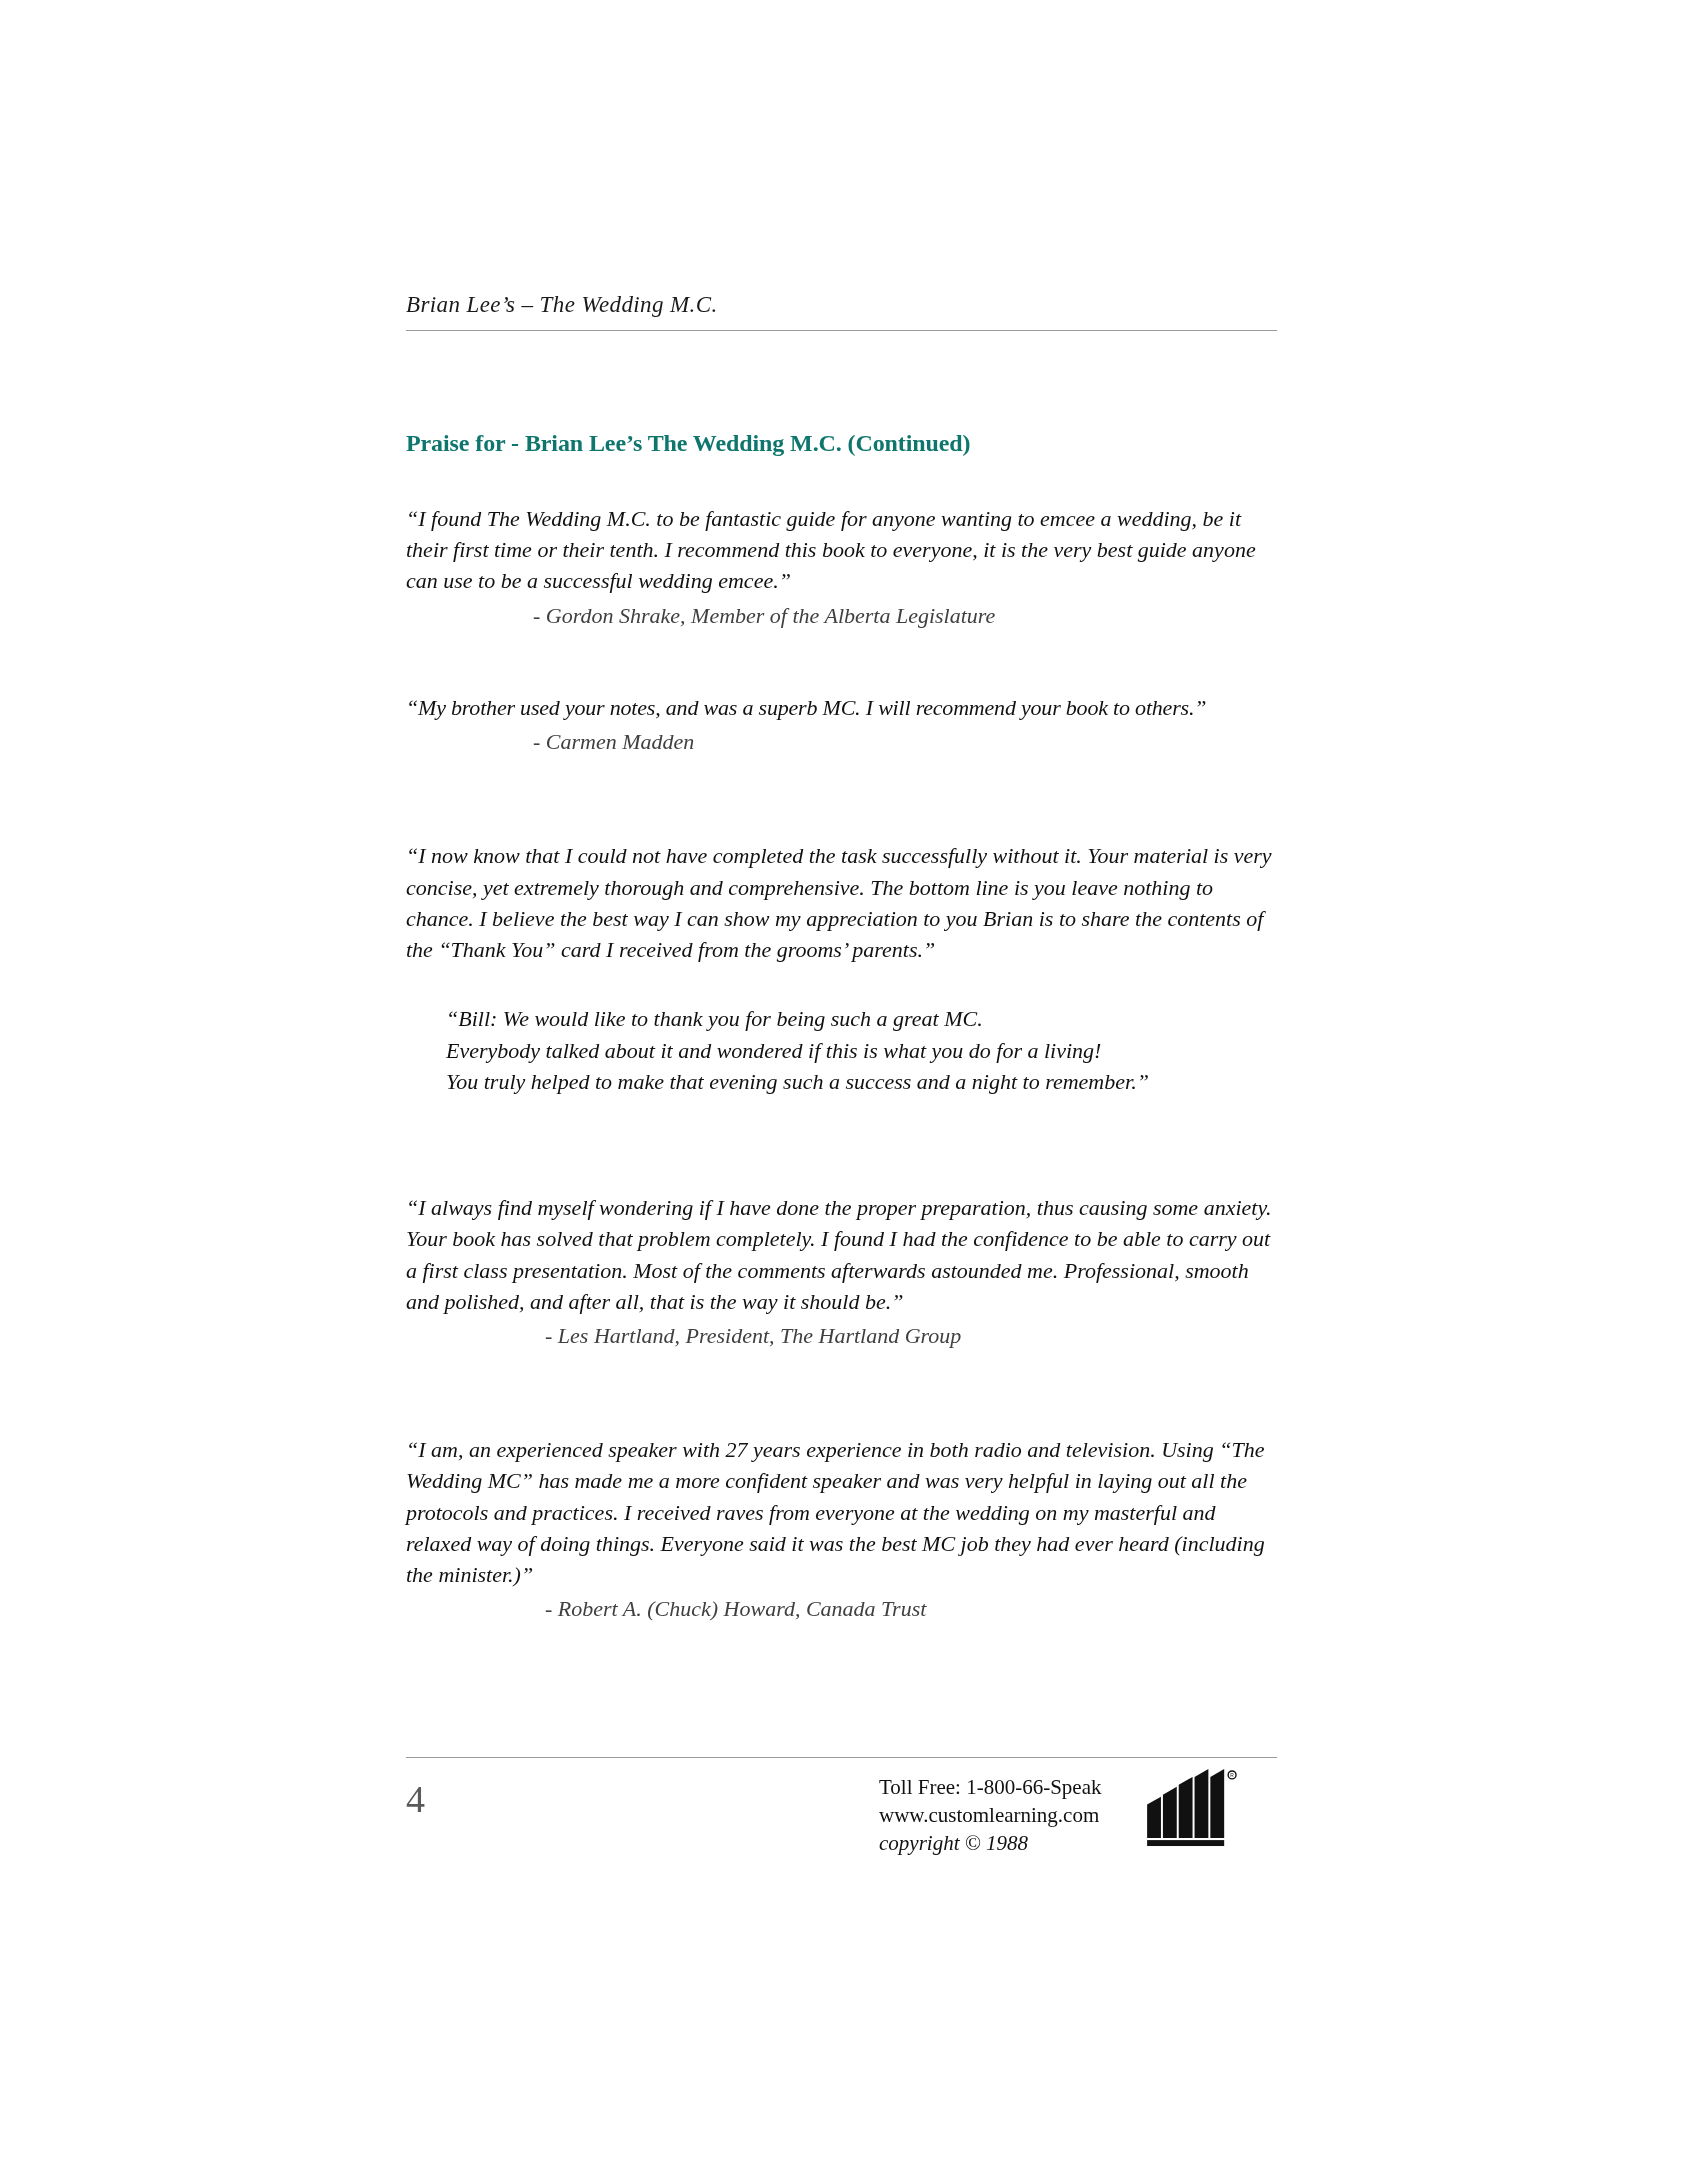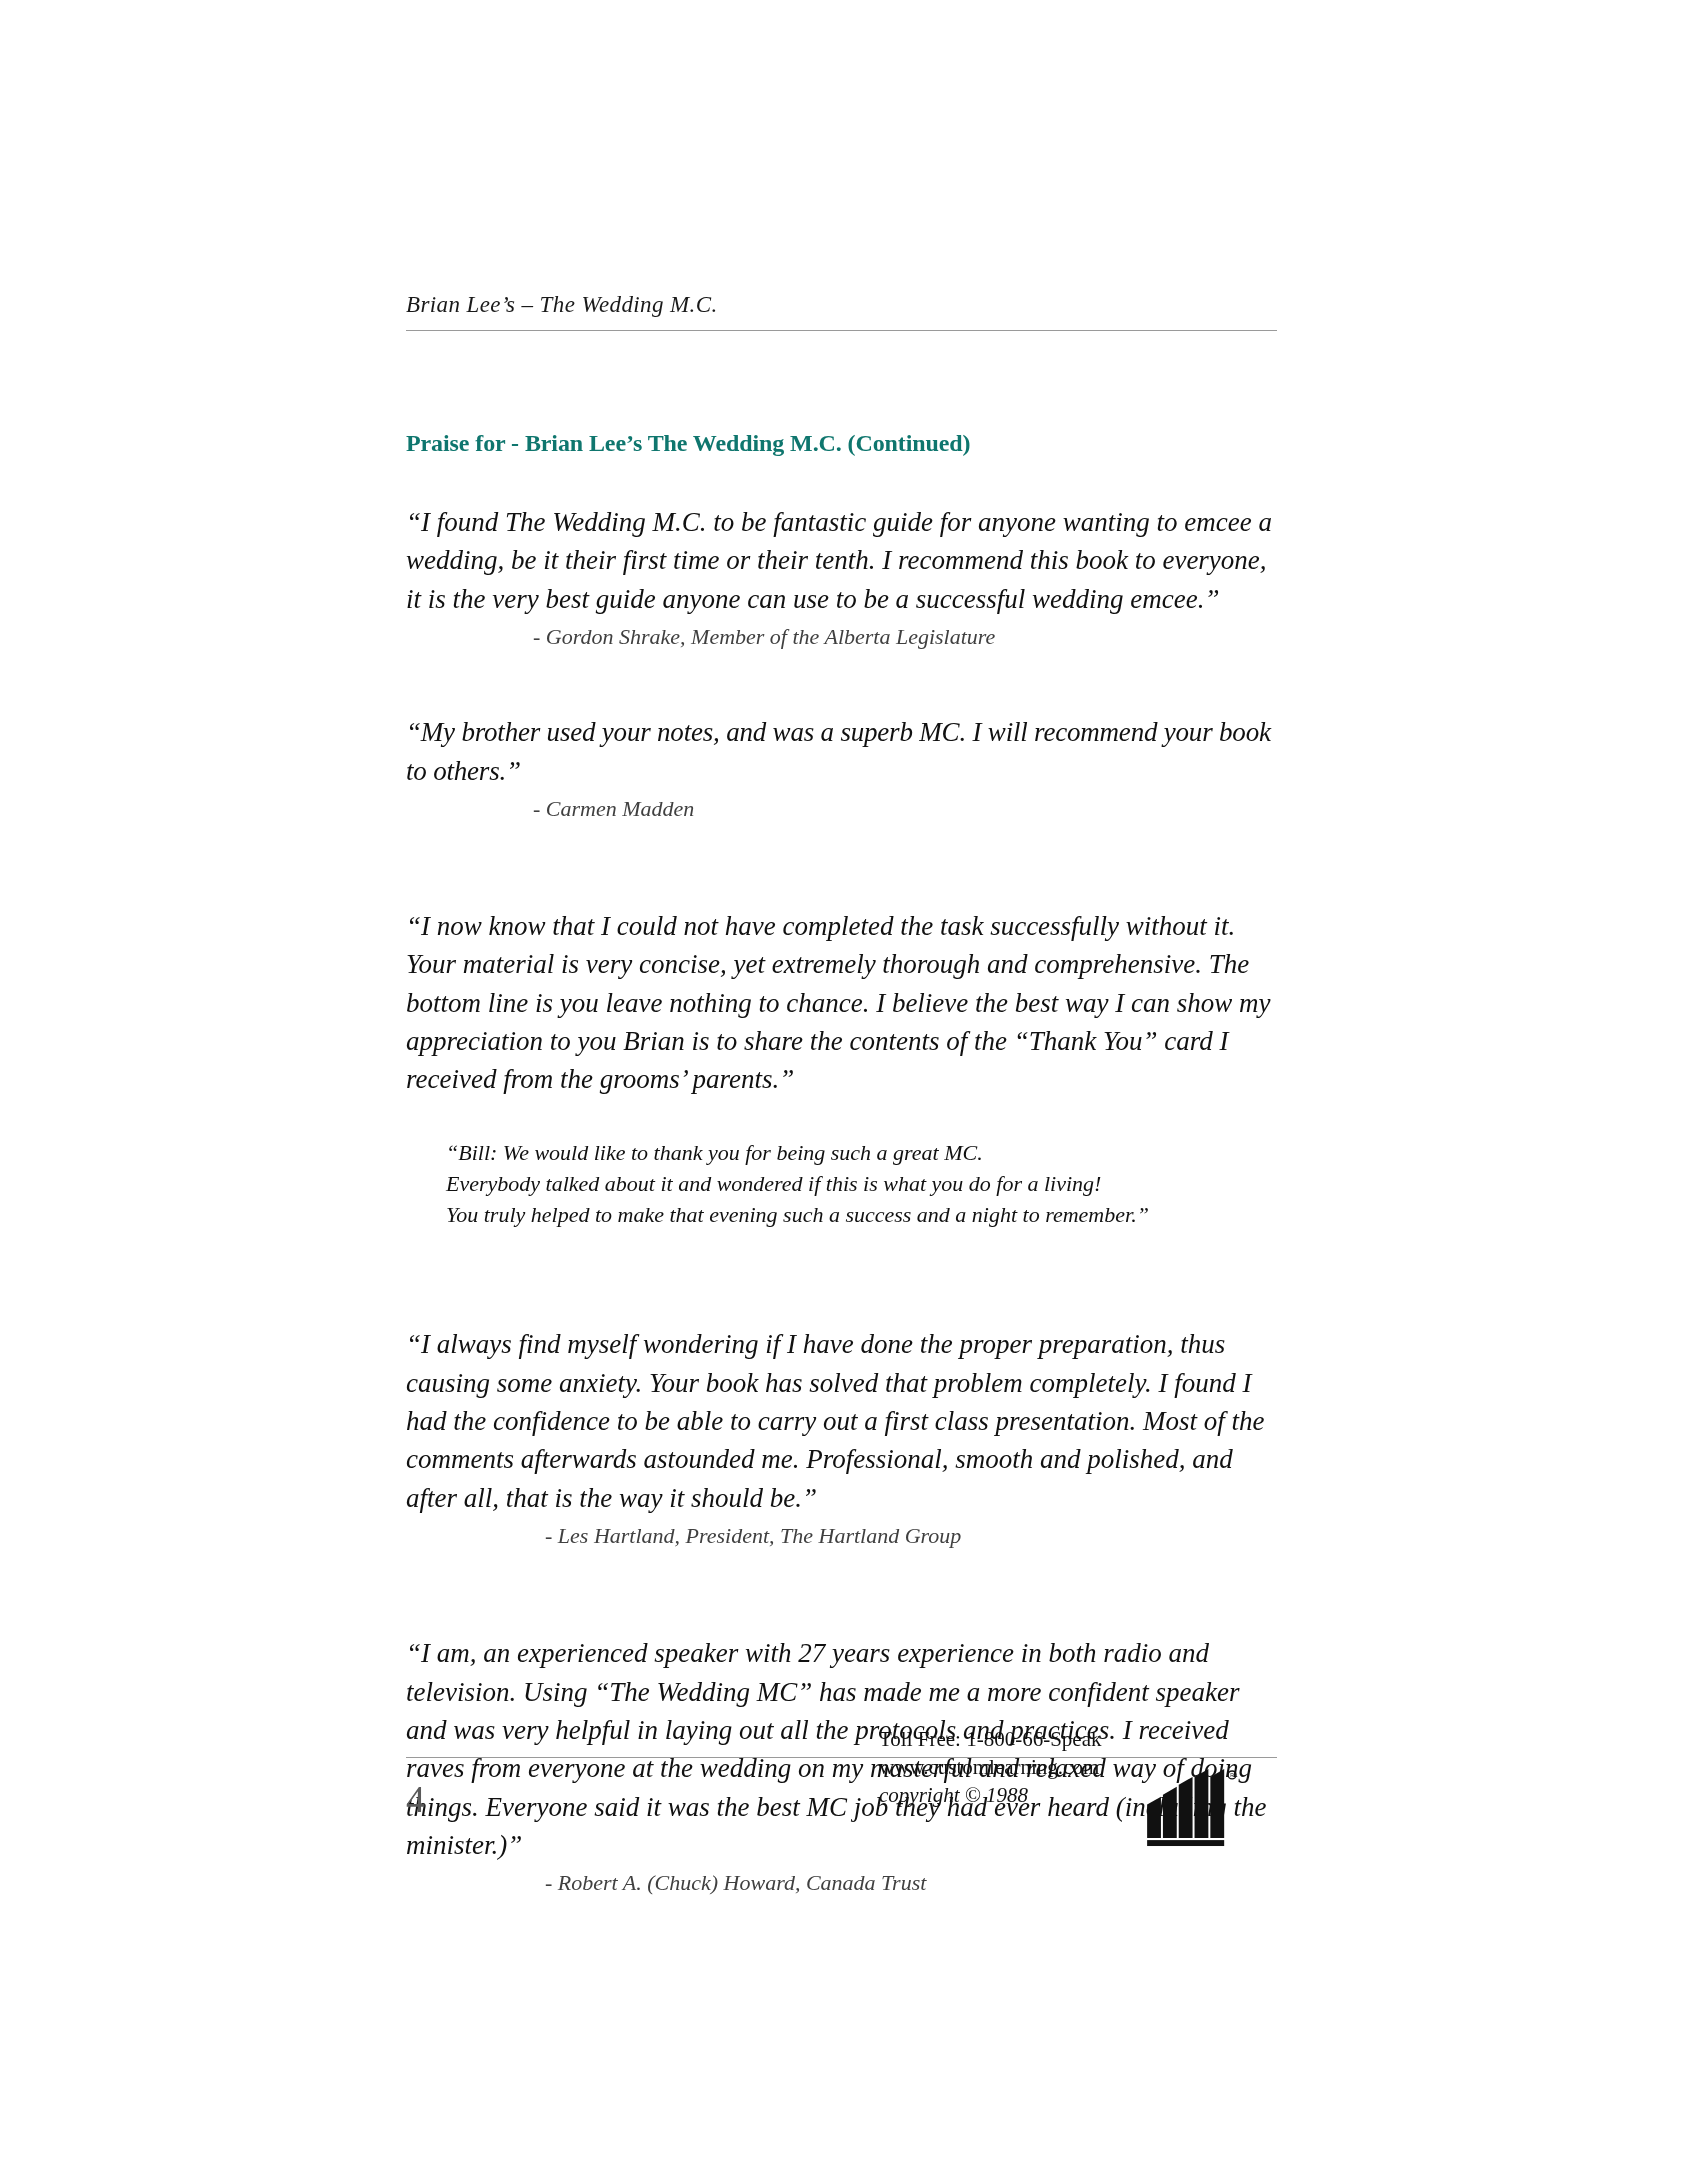--- a/index.html
+++ b/index.html
@@ -54,21 +54,21 @@
     margin-top: 99px;
     color: #0f766e;
   }
 
   
   .testimonial {
     margin-top: 46px;
   }
   .quote {
     font-style: italic;
-    font-size: 27px;
+    font-size: 22px;
     line-height: 1.42;
     text-align: left;
     color: #111;
   }
   .quote.tight {
     letter-spacing: -0.2px;
   }
   .attribution {
     font-style: italic;
     font-size: 22px;
@@ -117,21 +117,21 @@
     position: absolute;
     left: 406px;
     top: 1777px;
     font-size: 38px;
     color: #5a5a5a;
     font-family: "Liberation Serif", serif;
   }
   .footer-info {
     position: absolute;
     left: 879px;
-    top: 1726px;
+    top: 1774px;
     font-size: 21px;
     line-height: 1.33;
     color: #111;
   }
   .footer-info .copyright {
     font-style: italic;
   }
   .footer-logo {
     position: absolute;
     left: 1143px;

